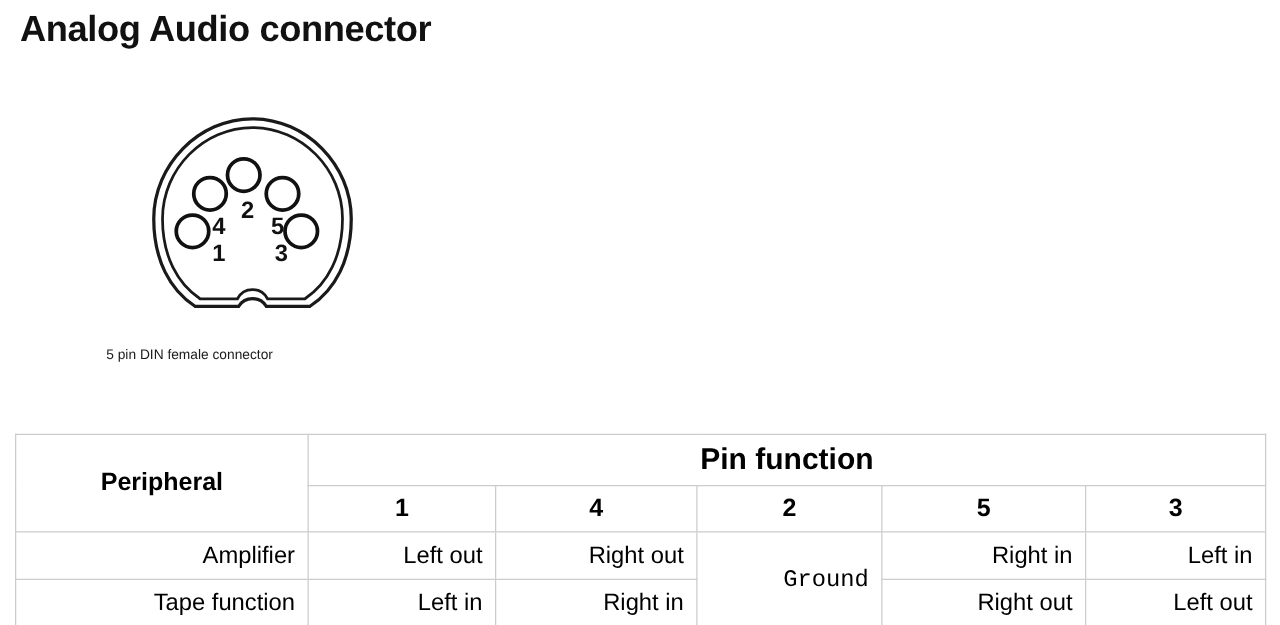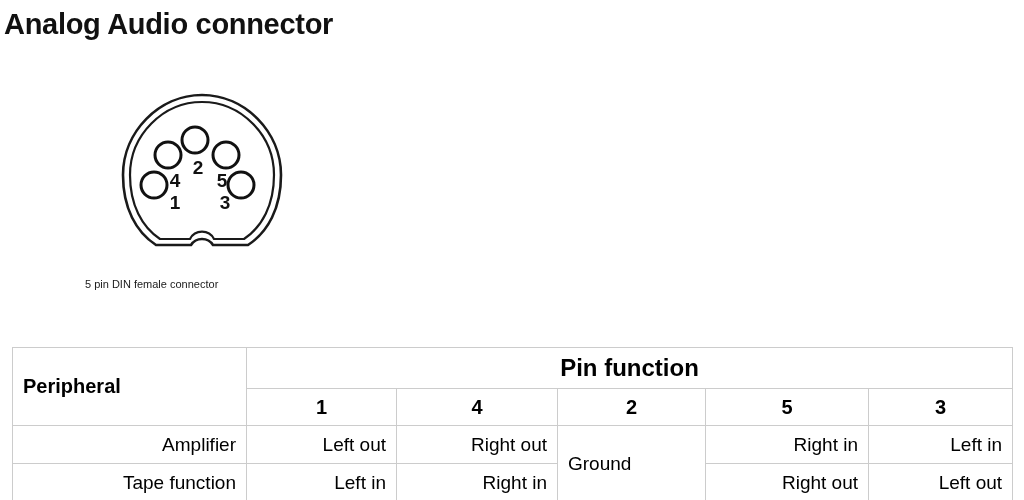--- a/index.html
+++ b/index.html
@@ -12,21 +12,21 @@
     height: 500px;
     overflow: hidden;
     font-family: "Liberation Sans", sans-serif;
     color: #000000;
     position: relative;
   }
 
   
   .page-title {
     position: absolute;
-    left: 4px;
+    left: 16px;
     top: 8px;
     font-size: 29px;
     font-weight: bold;
     letter-spacing: -0.3px;
     color: #111111;
     white-space: nowrap;
   }
 
   
   .figure {
@@ -62,21 +62,21 @@
     font-size: 19px;
   }
   table.pin-table th,
   table.pin-table td {
     border: 1px solid #cccccc;
     padding: 0 10px;
     color: #000000;
     background: #ffffff;
   }
   th.col-peripheral-head {
-    text-align: left;
+    text-align: center;
     font-weight: bold;
     font-size: 20px;
     height: 76px;
   }
   th.pin-function-head {
     text-align: center;
     font-weight: bold;
     font-size: 24px;
     height: 40px;
   }
@@ -85,22 +85,23 @@
     font-weight: bold;
     font-size: 20px;
     height: 36px;
   }
   td.body-cell {
     text-align: right;
     height: 37px;
     font-weight: normal;
   }
   td.ground-cell {
-    text-align: left;
+    text-align: right;
     vertical-align: middle;
+    font-family: Liberation Mono, monospace;
   }
 
   
   col.c-peripheral { width: 234px; }
   col.c-pin1       { width: 150px; }
   col.c-pin4       { width: 161px; }
   col.c-pin2       { width: 148px; }
   col.c-pin5       { width: 163px; }
   col.c-pin3       { width: 144px; }
 

